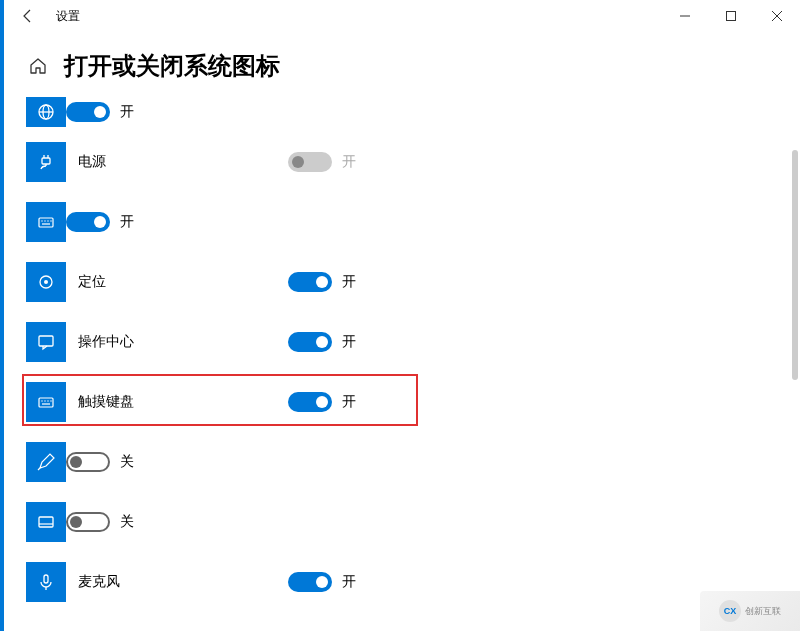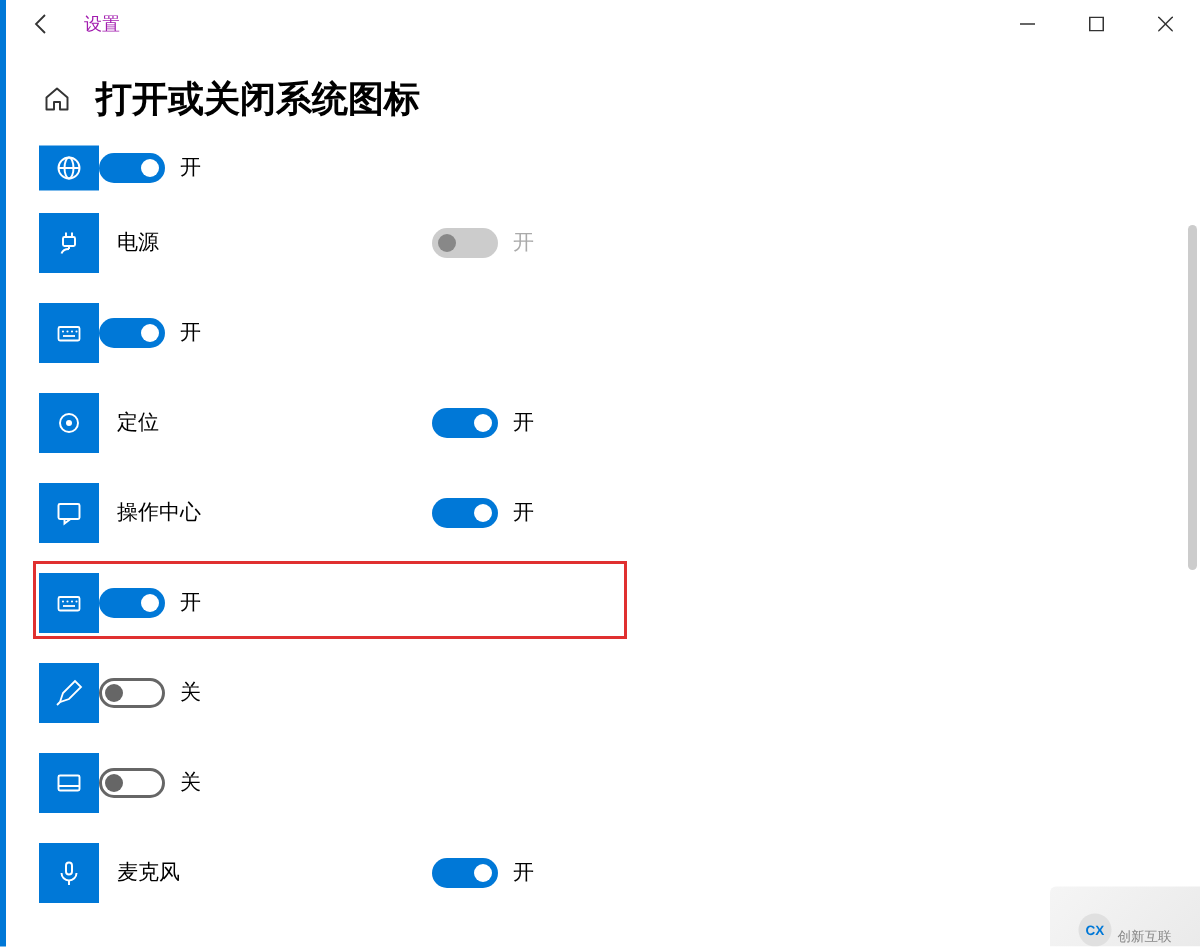--- a/index.html
+++ b/index.html
@@ -1,21 +1,21 @@
 <!DOCTYPE html>
 <html><head>
 <meta charset="utf-8">
 <style>
   * { box-sizing: border-box; margin: 0; padding: 0; }
   html, body { width: 800px; height: 631px; font-family: "Microsoft YaHei", "Segoe UI", sans-serif; background: #fff; overflow: hidden; position: relative; }
   body { border-left: 4px solid #0078d7; }
 
   .titlebar { height: 32px; display: flex; align-items: center; position: relative; }
   .back-btn { width: 48px; height: 32px; display: flex; align-items: center; justify-content: center; color: #333; }
-  .app-title { font-size: 12px; color: #a21caf; margin-left: 4px; }
+  .app-title { font-size: 12px; color: #000000; margin-left: 4px; }
   .win-controls { position: absolute; right: 0; top: 0; display: flex; }
   .win-btn { width: 46px; height: 32px; display: flex; align-items: center; justify-content: center; color: #333; }
 
   .header-row { display: flex; align-items: center; padding: 18px 0 10px 24px; }
   .home-icon { width: 20px; height: 20px; margin-right: 16px; color: #333; }
   .page-title { font-size: 24px; font-weight: 600; }
 
   .content { padding-left: 22px; }
   .row { display: flex; align-items: center; height: 60px; position: relative; }
   .icon-tile { width: 40px; height: 40px; background: #0078d7; display: flex; align-items: center; justify-content: center; color: #fff; flex-shrink: 0; }
@@ -29,21 +29,21 @@
   .toggle.on .knob { background: #fff; right: 4px; }
   .toggle.off .knob { background: #666; left: 2px; top: 2px; }
   .toggle.disabled .knob { background: #888; left: 4px; }
   .state-text { margin-left: 10px; font-size: 14px; }
   .state-text.dis { color: #aaa; }
 
   .highlight-box { position: absolute; border: 2px solid #e03030; width: 396px; height: 52px; left: 18px; top: 374px; pointer-events: none; }
 
   .scrollbar { position: absolute; right: 2px; top: 150px; width: 6px; height: 230px; background: #ccc; border-radius: 3px; }
 
-  .watermark { position: absolute; right: 0; bottom: 0; width: 100px; height: 40px; background: linear-gradient(135deg,#f5f5f5,#eaeaea); display:flex; align-items:flex-end; justify-content:center; font-size:9px; color:#888; border-top-left-radius:4px; }
+  .watermark { position: absolute; right: 0; bottom: 0; width: 100px; height: 40px; background: linear-gradient(135deg,#f5f5f5,#eaeaea); display:flex; align-items:center; justify-content:center; font-size:9px; color:#888; border-top-left-radius:4px; }
   .watermark .wm-logo { width:22px; height:22px; border-radius:50%; background:#e0e0e0; display:flex;align-items:center;justify-content:center; font-size:9px; color:#0078d7; margin-right:4px; font-weight:bold;}
 
   svg { display:block; }
 </style>
 </head>
 <body>
 
 <div class="titlebar">
   <div class="back-btn">
     <svg width="16" height="16" viewBox="0 0 16 16">
@@ -156,20 +156,21 @@
       <div class="icon-tile">
         <svg width="20" height="20" viewBox="0 0 20 20">
           <rect x="3" y="6" width="14" height="9" rx="1" stroke="#fff" stroke-width="1.2" fill="none"></rect>
           <circle cx="6" cy="9" r="0.7" fill="#fff"></circle>
           <circle cx="9" cy="9" r="0.7" fill="#fff"></circle>
           <circle cx="12" cy="9" r="0.7" fill="#fff"></circle>
           <circle cx="15" cy="9" r="0.7" fill="#fff"></circle>
           <line x1="6" y1="12" x2="14" y2="12" stroke="#fff" stroke-width="1.2"></line>
         </svg>
       </div>
+      <div class="row-label">触摸键盘</div>
       <div class="toggle on">
         <div class="knob"></div>
       </div>
       <div class="state-text">开</div>
     </div>
     <div class="row">
       <div class="icon-tile">
         <svg width="20" height="20" viewBox="0 0 20 20">
           <path d="M4 16 L6 10 L14 2 L18 6 L10 14 Z" stroke="#fff" stroke-width="1.2" fill="none"></path>
           <path d="M4 16 L2 18" stroke="#fff" stroke-width="1.2"></path>

